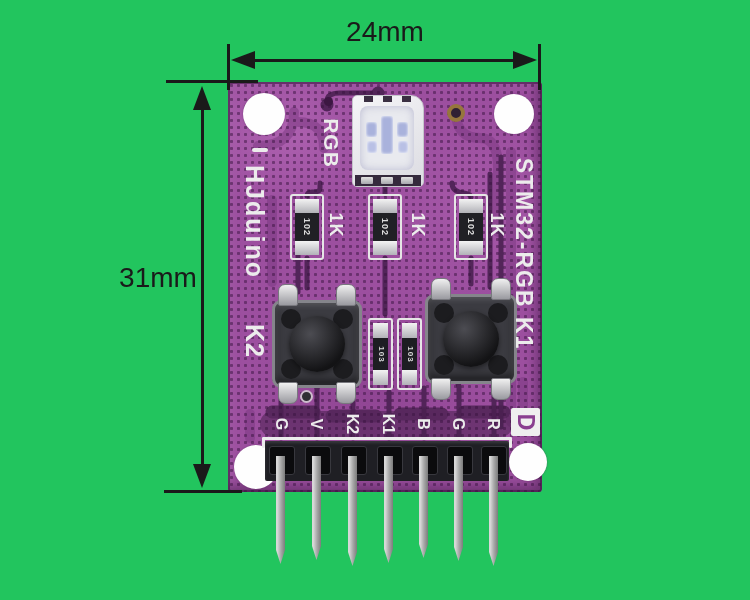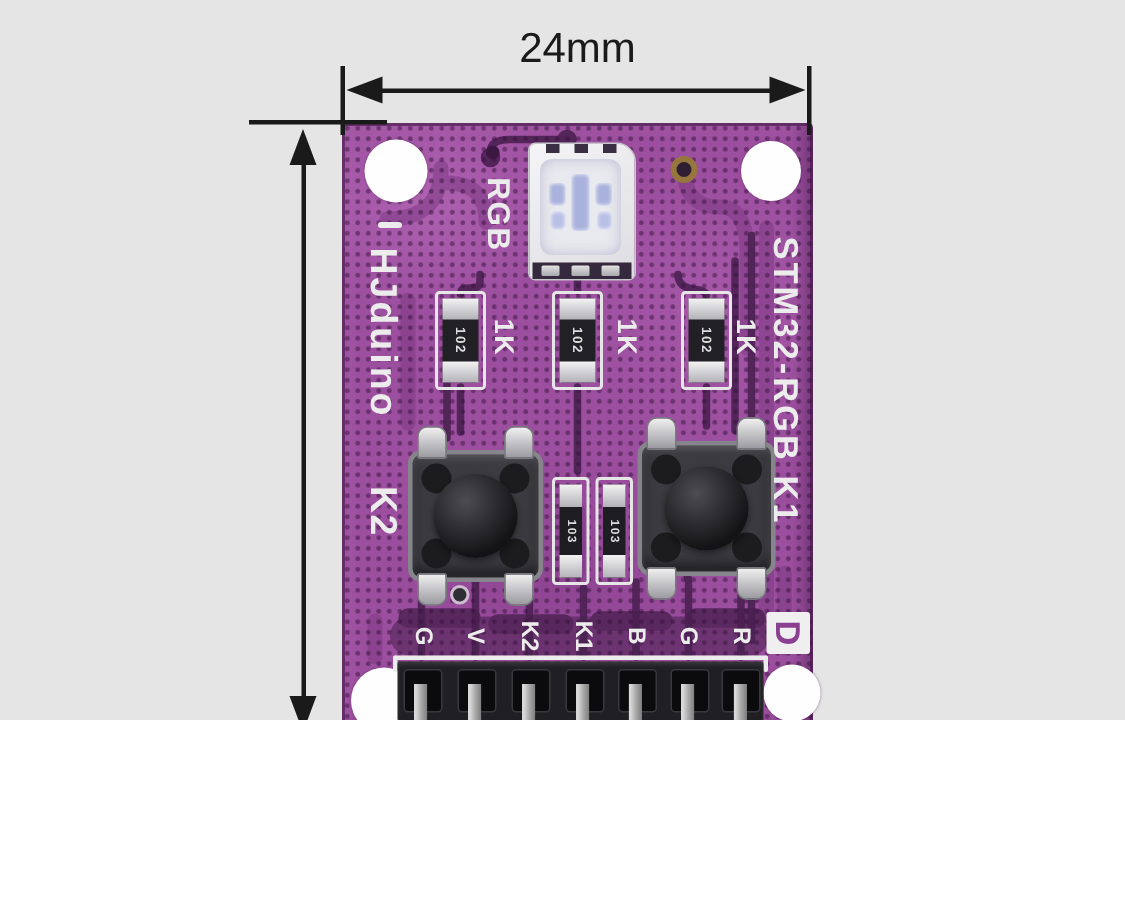--- a/index.html
+++ b/index.html
@@ -1,16 +1,16 @@
 <!DOCTYPE html>
 <html><head>
 <meta charset="utf-8">
 <style>
   html,body{margin:0;padding:0;background:#ffffff;}
-  #canvas{position:relative;width:750px;height:480px;background:#e5e5e5;overflow:hidden;
+  #canvas{position:relative;width:750px;height:600px;background:#22c55e;overflow:hidden;
           font-family:"Liberation Sans",sans-serif;}
   
   .dim-label{position:absolute;color:#1a1a1a;font-size:28px;text-align:center;}
   .dim-line{position:absolute;background:#1a1a1a;}
   .arr{position:absolute;width:0;height:0;}
   .arr-left {border-right:24px solid #1a1a1a;border-top:9px solid transparent;border-bottom:9px solid transparent;}
   .arr-right{border-left:24px solid #1a1a1a;border-top:9px solid transparent;border-bottom:9px solid transparent;}
   .arr-up   {border-bottom:24px solid #1a1a1a;border-left:9px solid transparent;border-right:9px solid transparent;}
   .arr-down {border-top:24px solid #1a1a1a;border-left:9px solid transparent;border-right:9px solid transparent;}
   
@@ -77,20 +77,21 @@
 
 <div id="canvas">
 
   <div class="dim-label" style="left:325px;top:16px;width:120px;">24mm</div>
   <div class="dim-line" style="left:250px;top:59px;width:268px;height:3px;"></div>
   <div class="arr arr-left" style="left:231px;top:51px;"></div>
   <div class="arr arr-right" style="left:513px;top:51px;"></div>
   <div class="dim-line" style="left:227px;top:44px;width:3px;height:46px;z-index:5;"></div>
   <div class="dim-line" style="left:538px;top:44px;width:3px;height:46px;z-index:5;"></div>
 
+  <div class="dim-label" style="left:108px;top:262px;width:100px;">31mm</div>
   <div class="dim-line" style="left:201px;top:104px;width:3px;height:362px;"></div>
   <div class="arr arr-up" style="left:193px;top:86px;"></div>
   <div class="arr arr-down" style="left:193px;top:464px;"></div>
   <div class="dim-line" style="left:166px;top:80px;width:92px;height:3px;z-index:5;"></div>
   <div class="dim-line" style="left:164px;top:490px;width:78px;height:3px;z-index:5;"></div>
 
   <div id="pcb">
 
     <svg id="traces" width="314" height="410" viewBox="0 0 314 410">
       <g stroke="#7d3a83" stroke-width="10" opacity="0.55" fill="none" stroke-linecap="round" stroke-linejoin="round">

